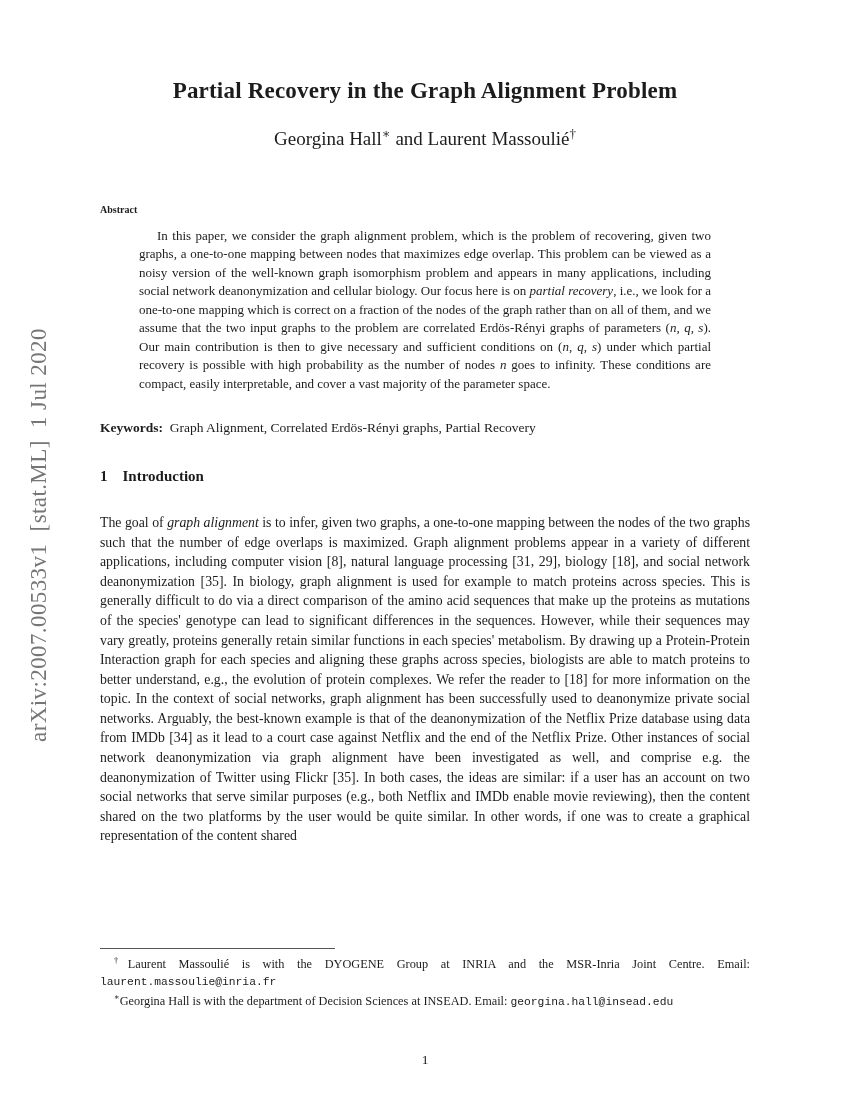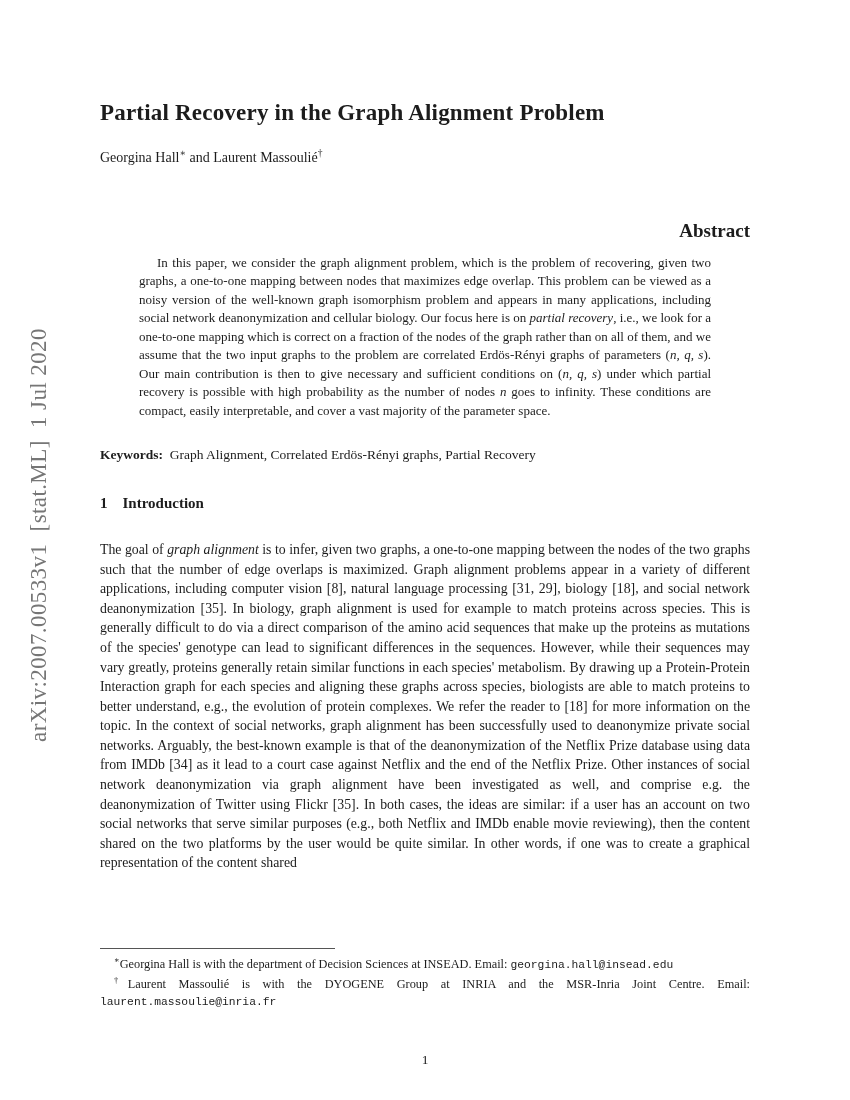--- a/index.html
+++ b/index.html
@@ -19,31 +19,32 @@
     transform: translate(-50%, -50%) rotate(-90deg);
     white-space: pre;
     color: #767676;
     font-size: 23px;
     letter-spacing: 0.4px;
   }
 
   .content { position: absolute; left: 100px; top: 0; width: 650px; }
 
   .title {
-    margin: 100px 0 0 0;
+    margin: 78px 0 0 0;
+    text-align: center;
     font-size: 23px;
     font-weight: bold;
     letter-spacing: 0.2px;
   }
-  .authors { margin-top: 24px; font-size: 14px; }
+  .authors { margin-top: 24px; text-align: center; font-size: 19px; }
 
   .abstract-heading {
     margin-top: 54px;
-    text-align: right;
-    font-size: 19px;
+    text-align: left;
+    font-size: 10px;
     font-weight: bold;
   }
   .abstract-body {
     margin: 12px 39px 0 39px;
     font-size: 13px;
     line-height: 1.42;
     text-align: justify;
     text-indent: 18px;
   }
 
@@ -103,19 +104,19 @@
     <p class="keywords"><span class="bd">Keywords:</span><span> Graph Alignment, Correlated Erdös-Rényi graphs, Partial Recovery</span></p>
 
     <h2 class="section"><span>1</span><span class="sec-gap"></span><span>Introduction</span></h2>
 
     <p class="body-par"><span>The goal of </span><span class="it">graph alignment</span><span> is to infer, given two graphs, a one-to-one mapping between the nodes of the two graphs such that the number of edge overlaps is maximized. Graph alignment problems appear in a variety of different applications, including computer vision [8], natural language processing [31, 29], biology [18], and social network deanonymization [35]. In biology, graph alignment is used for example to match proteins across species. This is generally difficult to do via a direct comparison of the amino acid sequences that make up the proteins as mutations of the species' genotype can lead to significant differences in the sequences. However, while their sequences may vary greatly, proteins generally retain similar functions in each species' metabolism. By drawing up a Protein-Protein Interaction graph for each species and aligning these graphs across species, biologists are able to match proteins to better understand, e.g., the evolution of protein complexes. We refer the reader to [18] for more information on the topic. In the context of social networks, graph alignment has been successfully used to deanonymize private social networks. Arguably, the best-known example is that of the deanonymization of the Netflix Prize database using data from IMDb [34] as it lead to a court case against Netflix and the end of the Netflix Prize. Other instances of social network deanonymization via graph alignment have been investigated as well, and comprise e.g. the deanonymization of Twitter using Flickr [35]. In both cases, the ideas are similar: if a user has an account on two social networks that serve similar purposes (e.g., both Netflix and IMDb enable movie reviewing), then the content shared on the two platforms by the user would be quite similar. In other words, if one was to create a graphical representation of the content shared</span></p>
 
   </div>
 
   <div class="footnotes">
     <div class="fn-rule"></div>
+    <p class="fn"><span class="sup">†</span><span>Laurent Massoulié is with the DYOGENE Group at INRIA and the MSR-Inria Joint Centre. Email: </span><span class="mono">laurent.massoulie@inria.fr</span></p>
     <p class="fn"><span class="sup">∗</span><span>Georgina Hall is with the department of Decision Sciences at INSEAD. Email: </span><span class="mono">georgina.hall@insead.edu</span></p>
-    <p class="fn"><span class="sup">†</span><span>Laurent Massoulié is with the DYOGENE Group at INRIA and the MSR-Inria Joint Centre. Email: </span><span class="mono">laurent.massoulie@inria.fr</span></p>
   </div>
 
   <div class="page-number">1</div>
 
 </div>
 
 </body></html>

